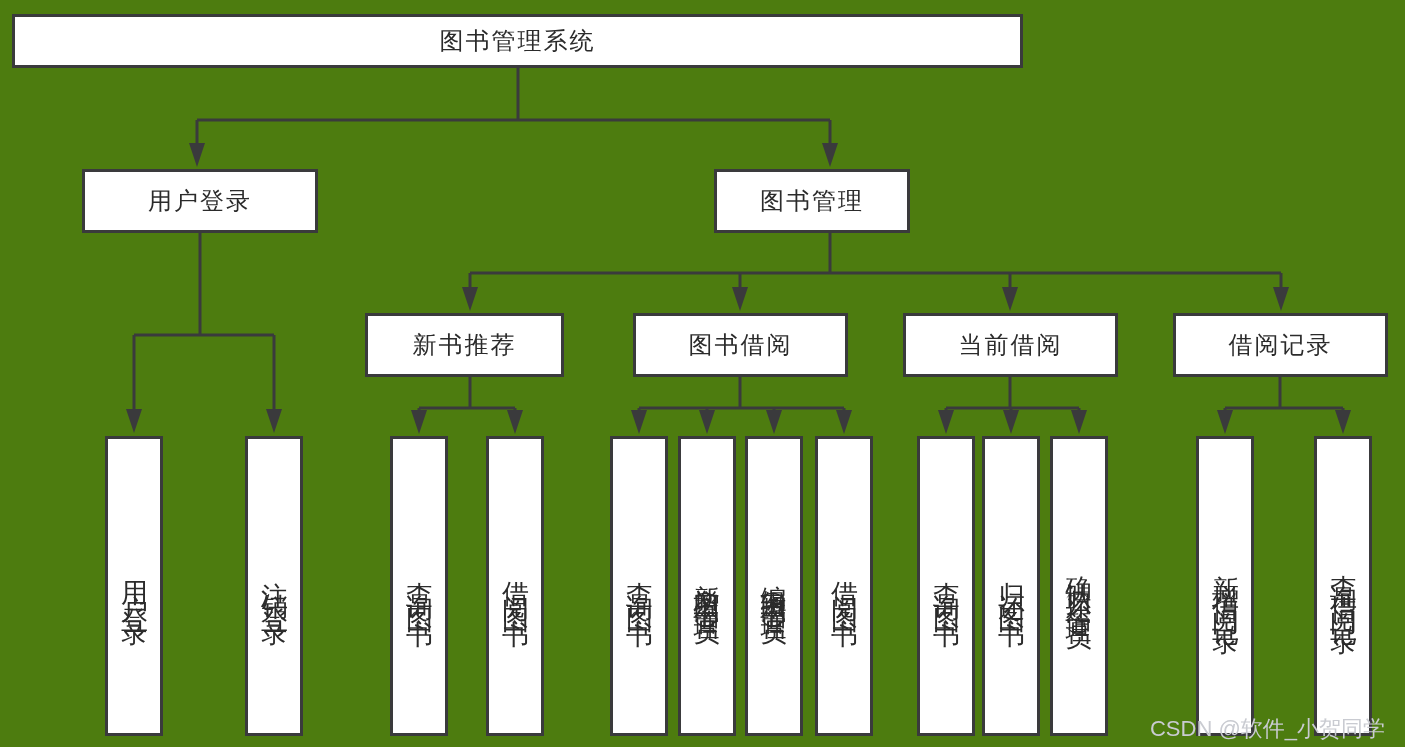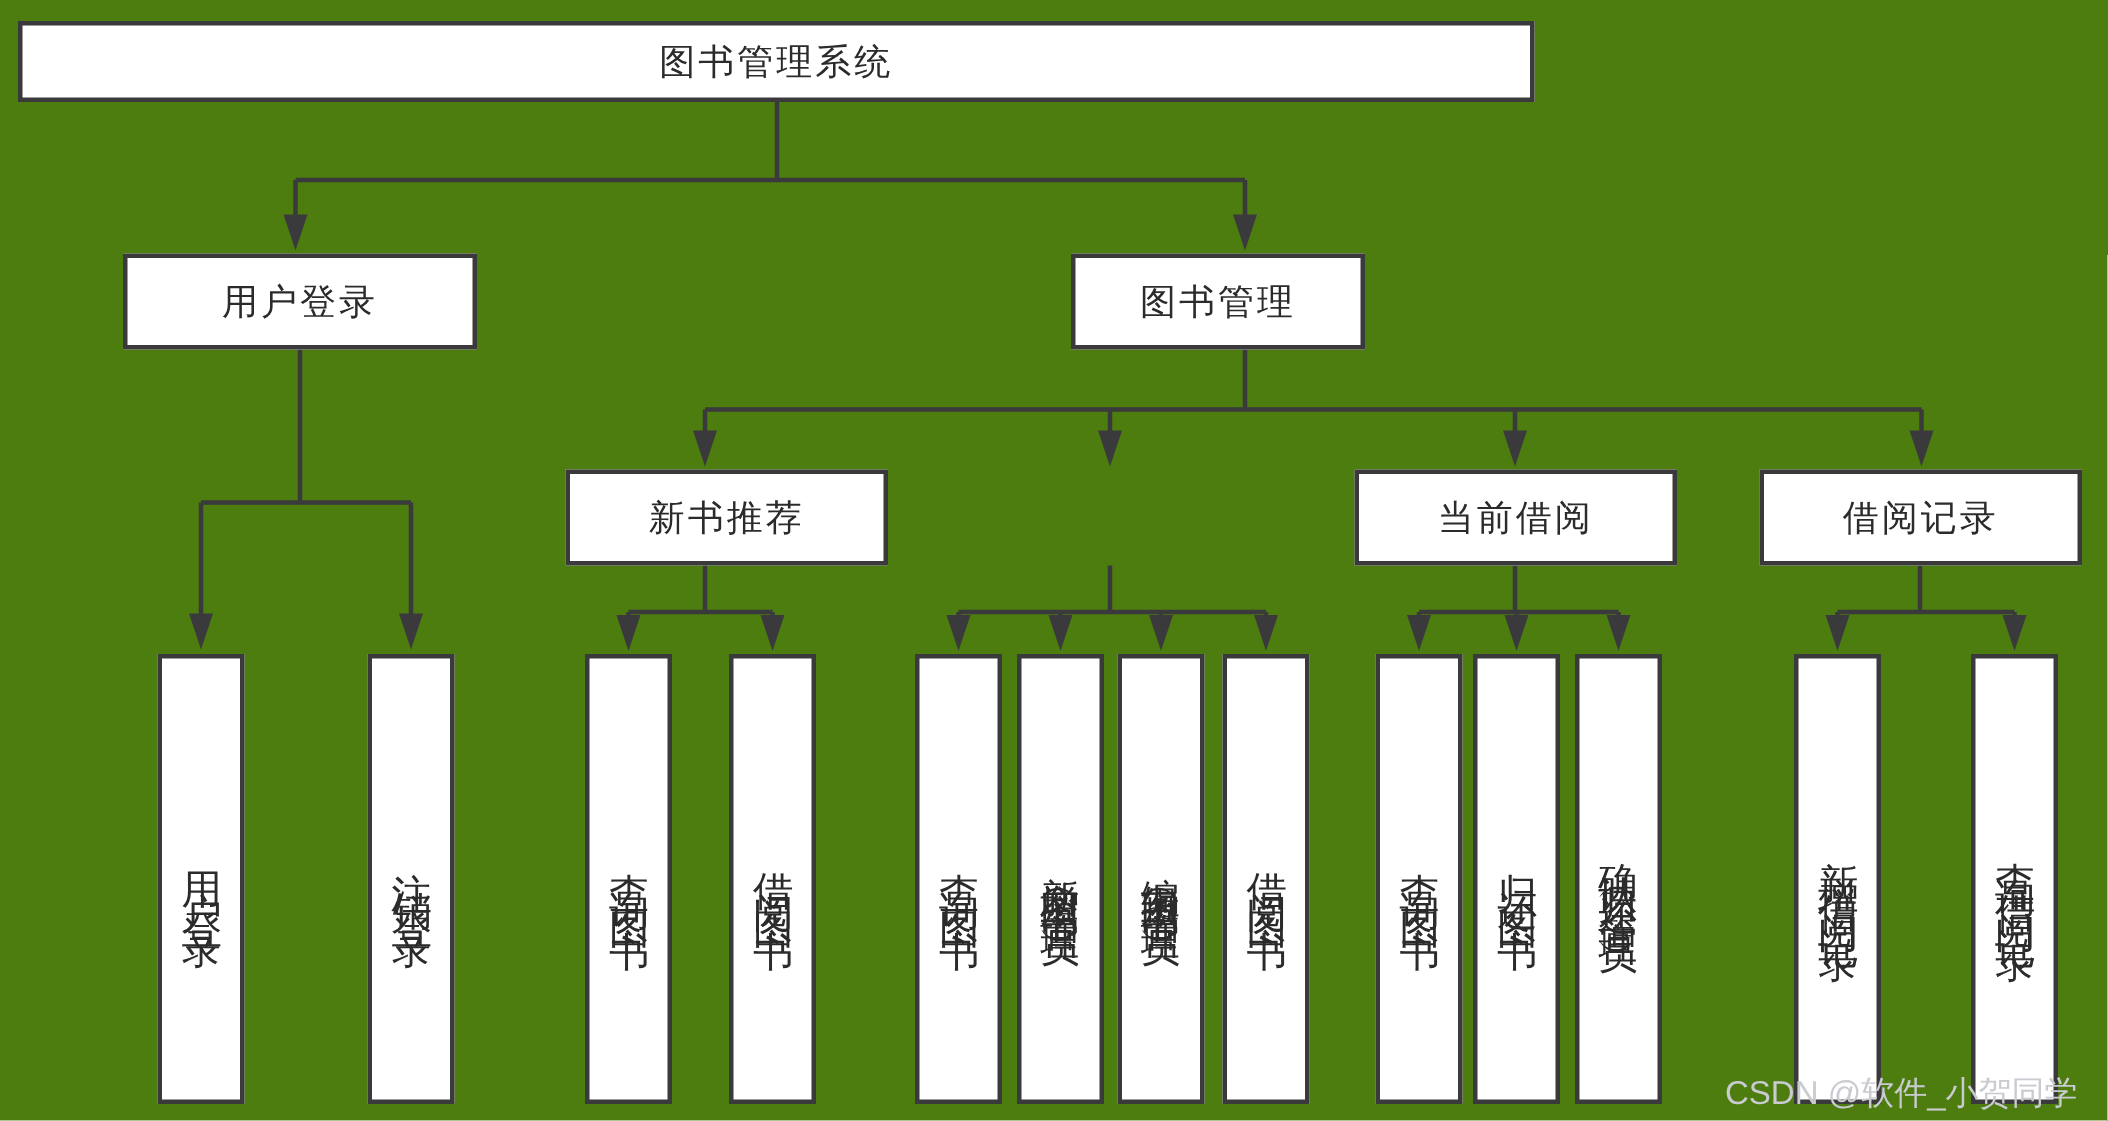--- a/index.html
+++ b/index.html
@@ -93,21 +93,22 @@
       <polygon points="1217,410 1233,410 1225,434"></polygon>
       <polygon points="1335,410 1351,410 1343,434"></polygon>
     </g>
   </svg>
 
   <div class="box h" style="left:12px; top:14px; width:1011px; height:54px;">图书管理系统</div>
 
   <div class="box h" style="left:82px; top:169px; width:236px; height:64px;">用户登录</div>
   <div class="box h" style="left:714px; top:169px; width:196px; height:64px;">图书管理</div>
 
-  <div class="box h" style="left:377px; top:313px; width:215px; height:64px;">新书推荐</div>
+  <div class="box h" style="left:365px; top:313px; width:199px; height:64px;">新书推荐</div>
+  <div class="box h" style="left:633px; top:313px; width:215px; height:64px;">图书借阅</div>
   <div class="box h" style="left:903px; top:313px; width:215px; height:64px;text-align:right;">当前借阅</div>
   <div class="box h" style="left:1173px; top:313px; width:215px; height:64px;">借阅记录</div>
 
   <div class="box leaf" style="left:105px;">
     <span class="vtext">用户登录</span>
   </div>
   <div class="box leaf" style="left:245px;">
     <span class="vtext">注销登录</span>
   </div>
 

